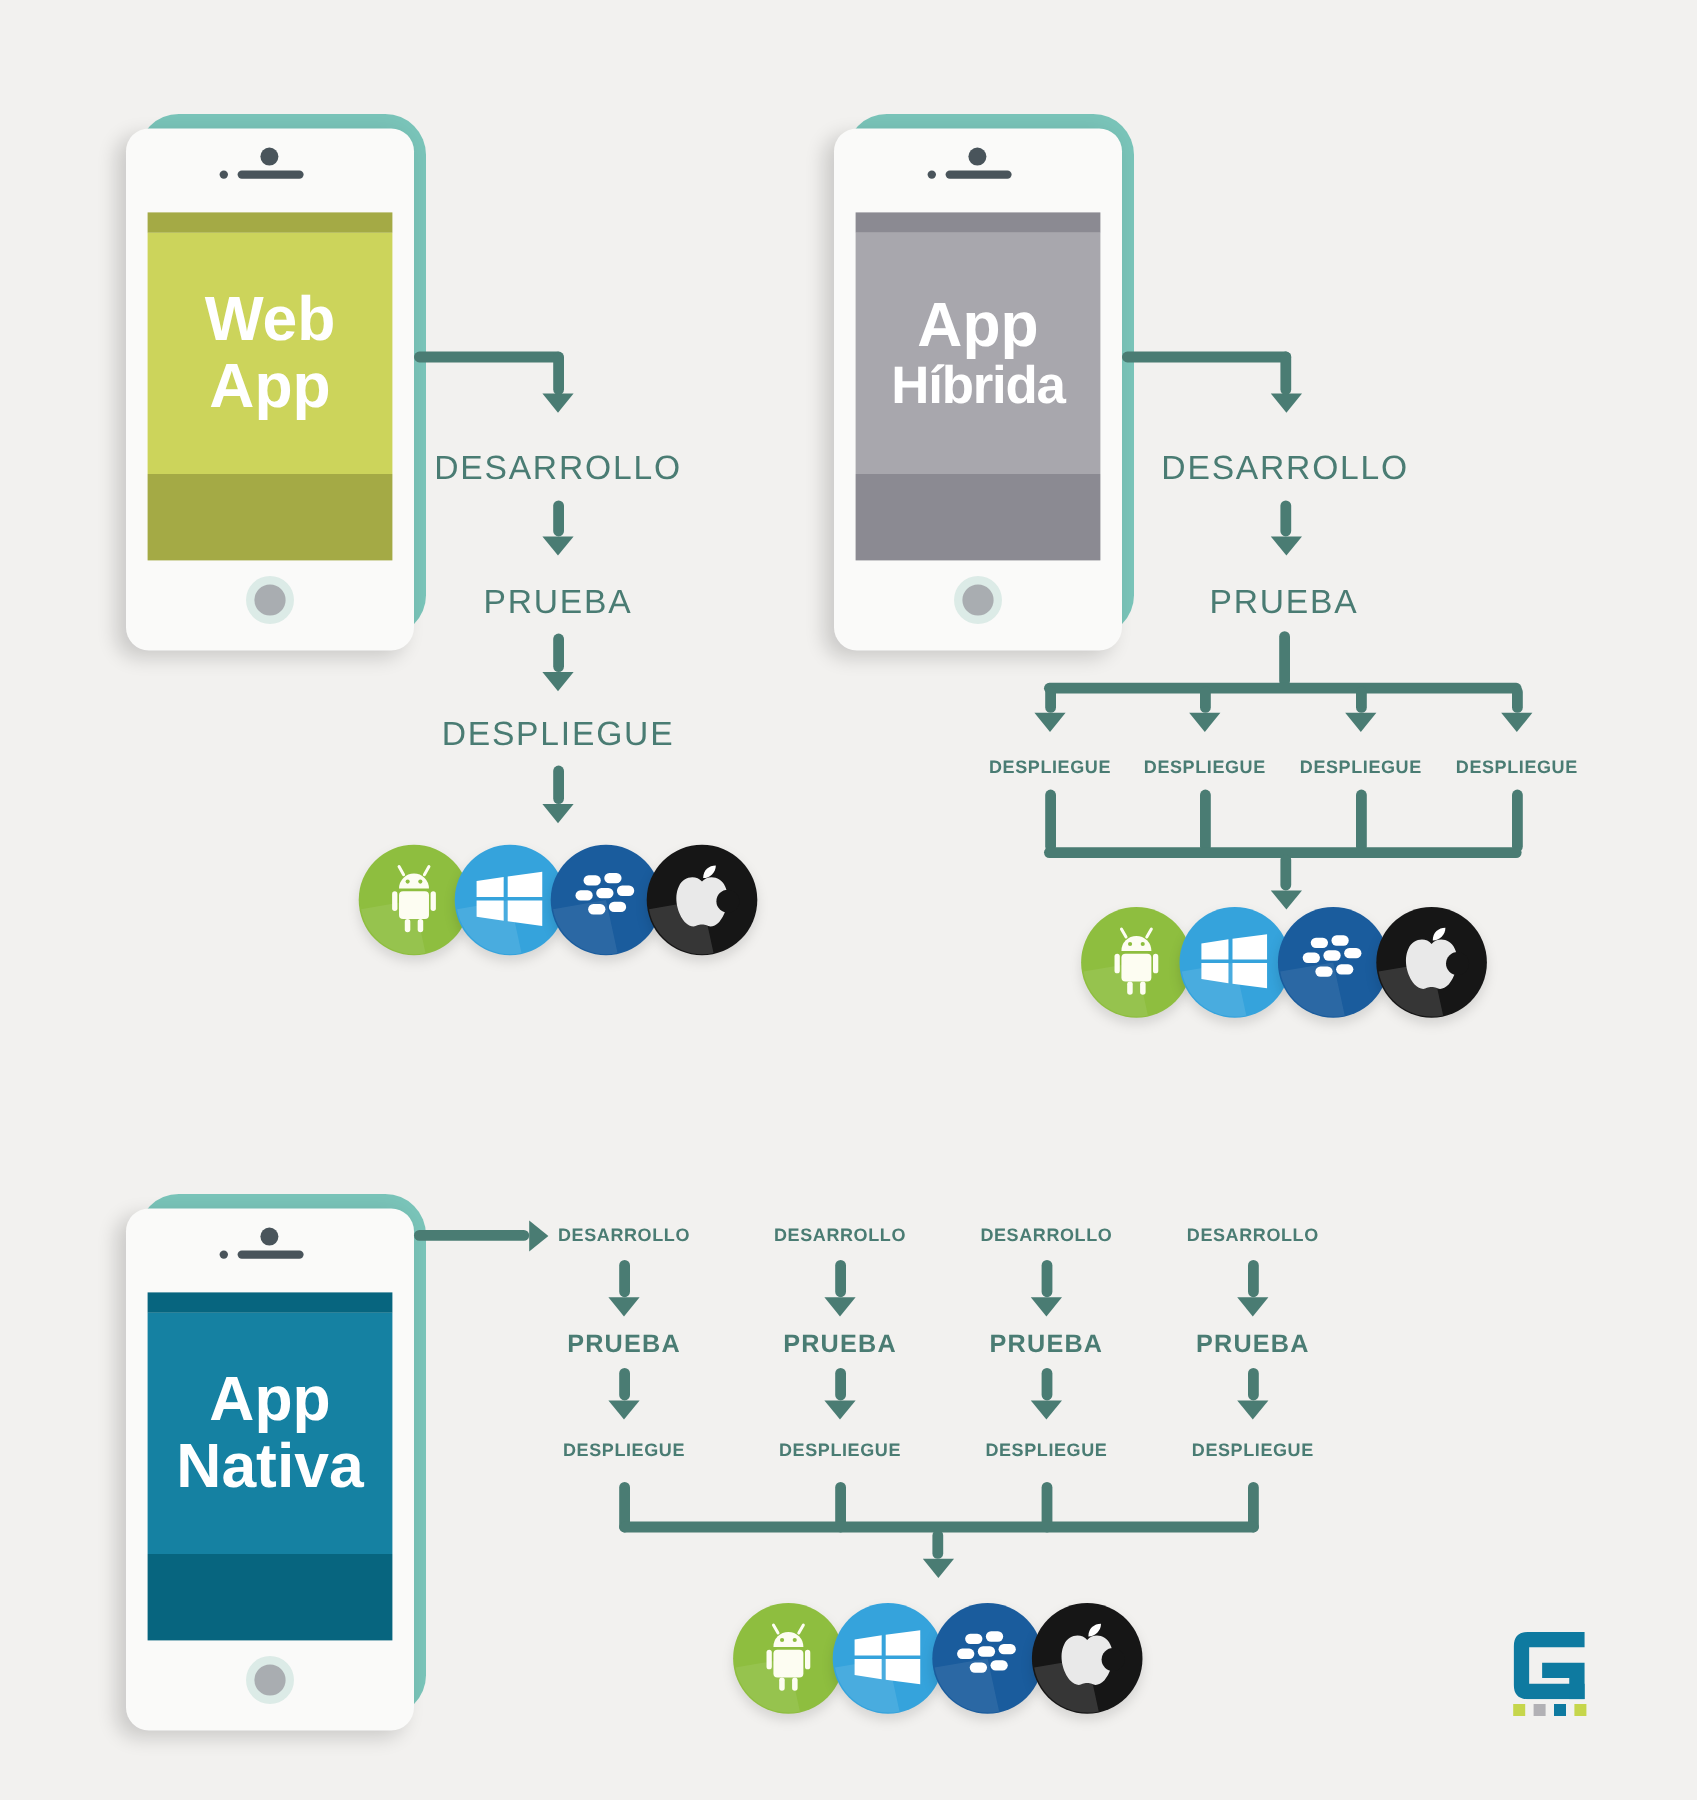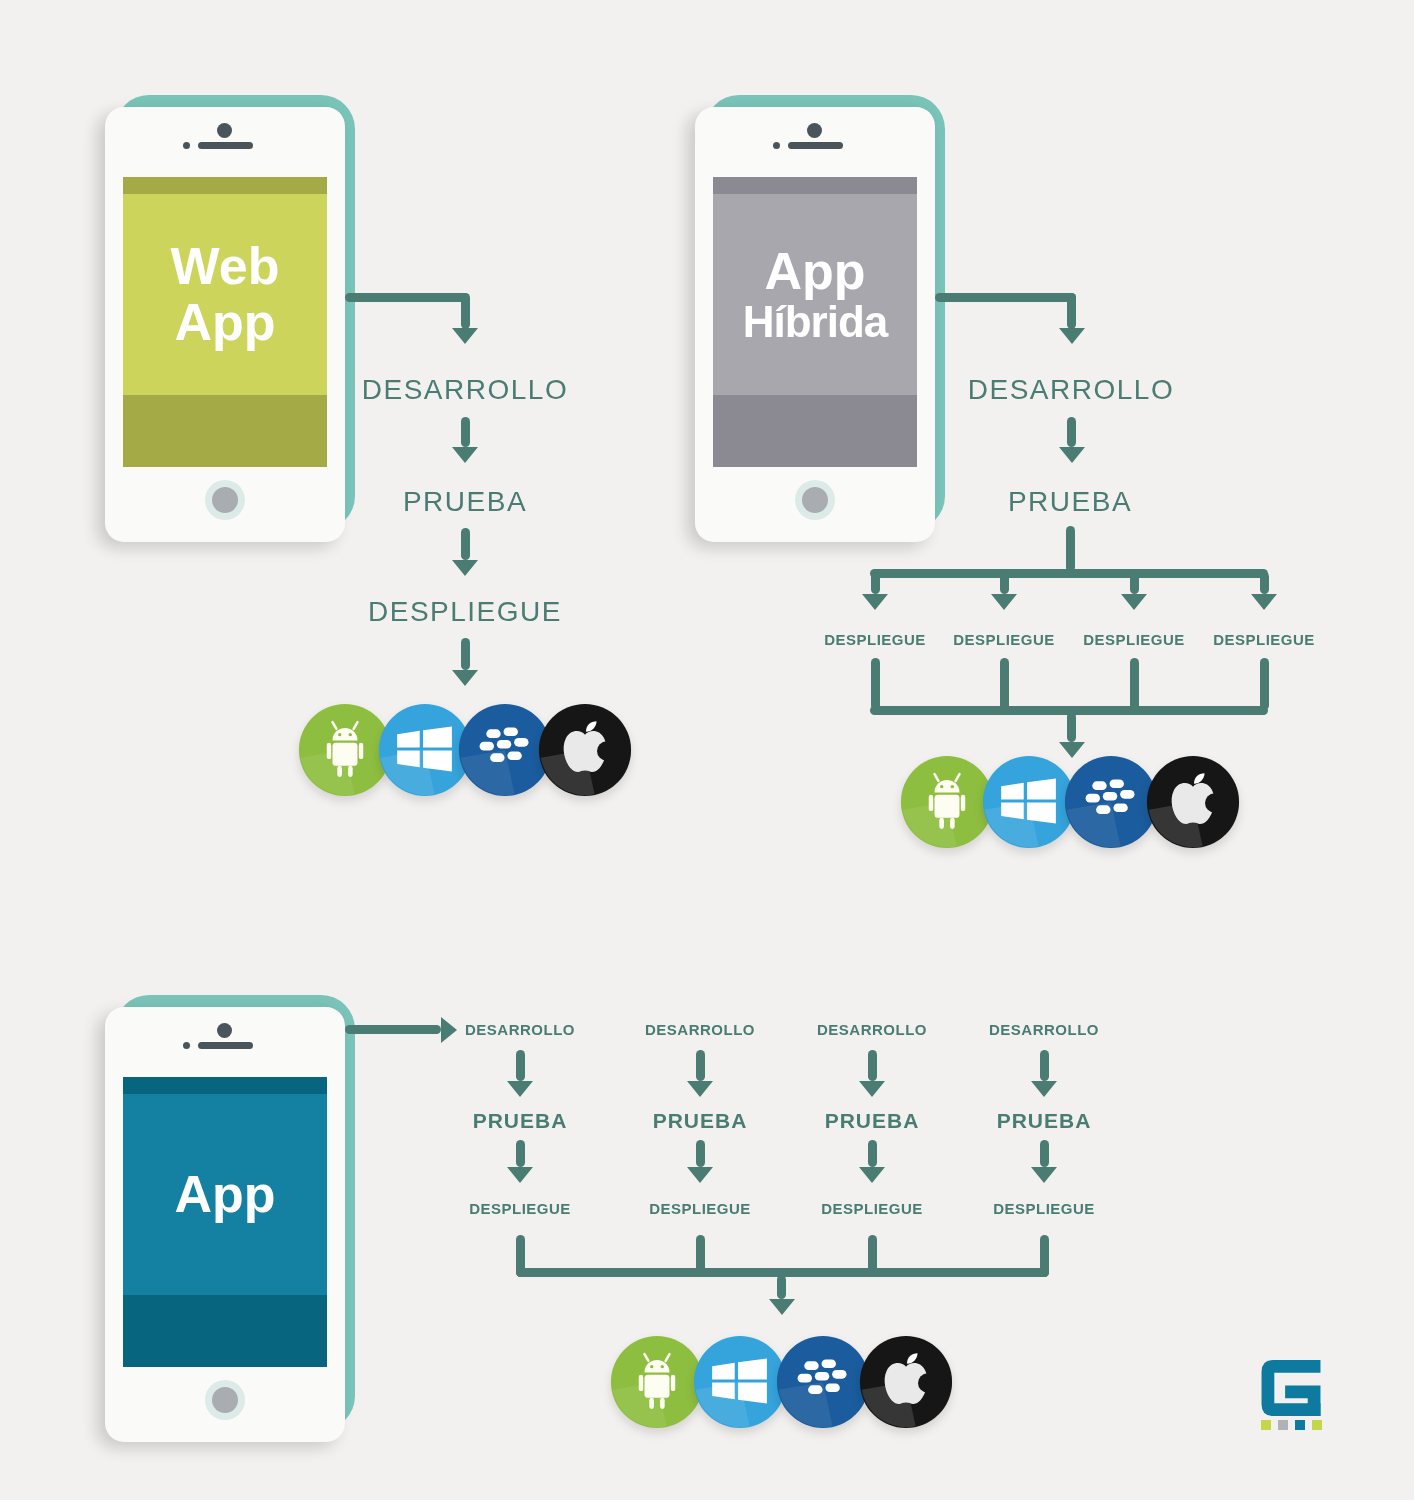--- a/index.html
+++ b/index.html
@@ -244,20 +244,21 @@
     <div class="phone-ghost"></div>
     <div class="phone-body">
       <div class="cam-dot"></div>
       <div class="cam-circle"></div>
       <div class="speaker"></div>
       <div class="screen native">
         <div class="band top"></div>
         <div class="screen-main">
           <div class="phone-title">
             <span>App</span>
+            <span>Nativa</span>
           </div>
         </div>
         <div class="band bottom"></div>
       </div>
       <div class="home-outer">
         <div class="home-inner"></div>
       </div>
     </div>
   </div>
 

